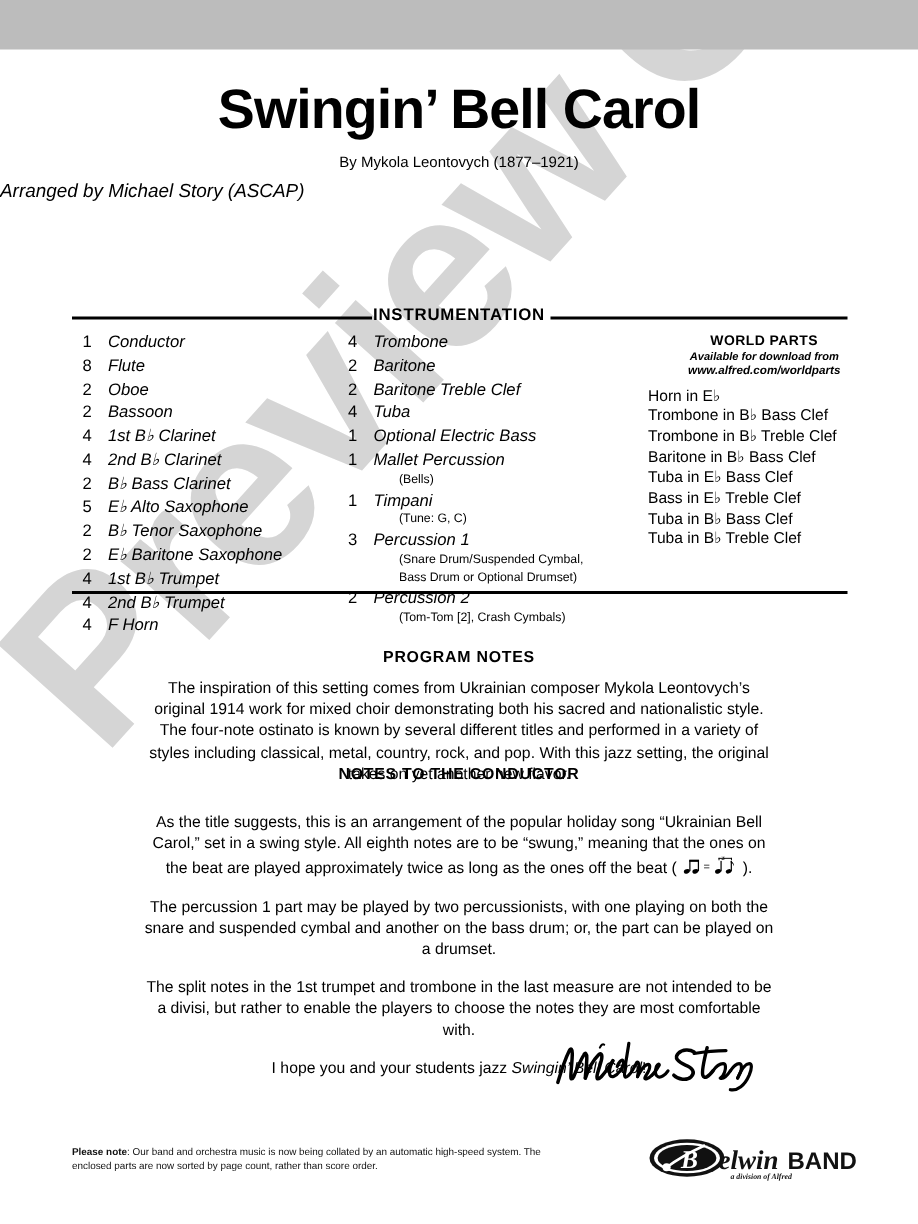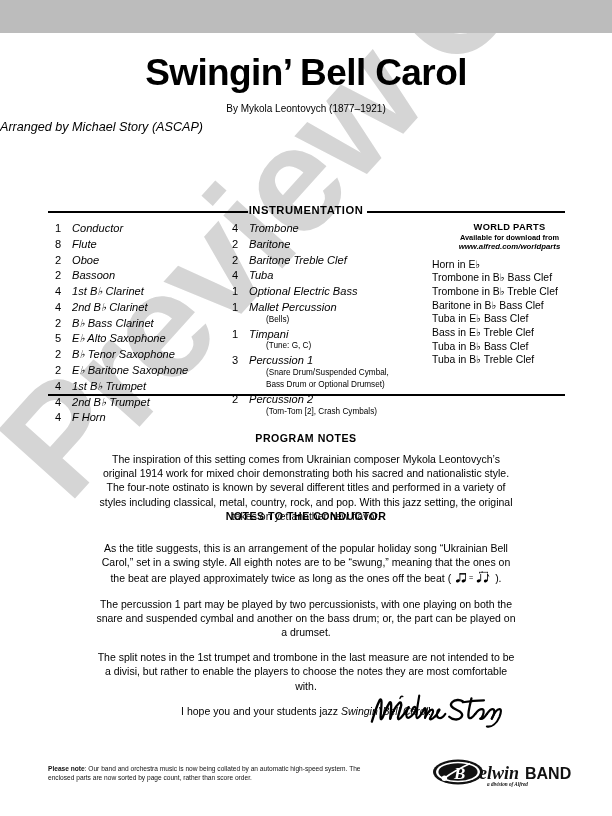--- a/index.html
+++ b/index.html
@@ -97,21 +97,21 @@
   .col-b{left:232px;width:200px;}
 
   .irow{display:flex;line-height:12.6px;margin-bottom:3.2px;font-size:11.1px;}
   .irow .qty{width:17px;text-align:left;flex:none;}
   .irow .nm{flex:1;font-style:italic;}
   .sub{font-size:8.2px;margin:-1px 0 3px 34px;line-height:10px;}
 
   
   .world{position:absolute;left:432px;top:0px;width:155px;text-align:left;}
   .world-h{font-size:9.3px;font-weight:700;letter-spacing:.3px;text-align:center;margin-bottom:1px;}
-  .world-s1{font-size:7.4px;font-weight:700;text-align:center;line-height:9px;}
+  .world-s1{font-size:7.4px;font-style:italic;font-weight:700;text-align:center;line-height:9px;}
   .world-s2{font-size:7.8px;font-style:italic;font-weight:700;text-align:center;line-height:9.5px;margin-bottom:6px;}
   .world-item{font-size:10.4px;line-height:13.7px;white-space:nowrap;}
 
   
   .sec-h{
     position:absolute;left:0;right:0;text-align:center;
     font-size:10.6px;font-weight:700;letter-spacing:.5px;z-index:12;
   }
   .body-text{
     position:absolute;left:95px;width:422px;

